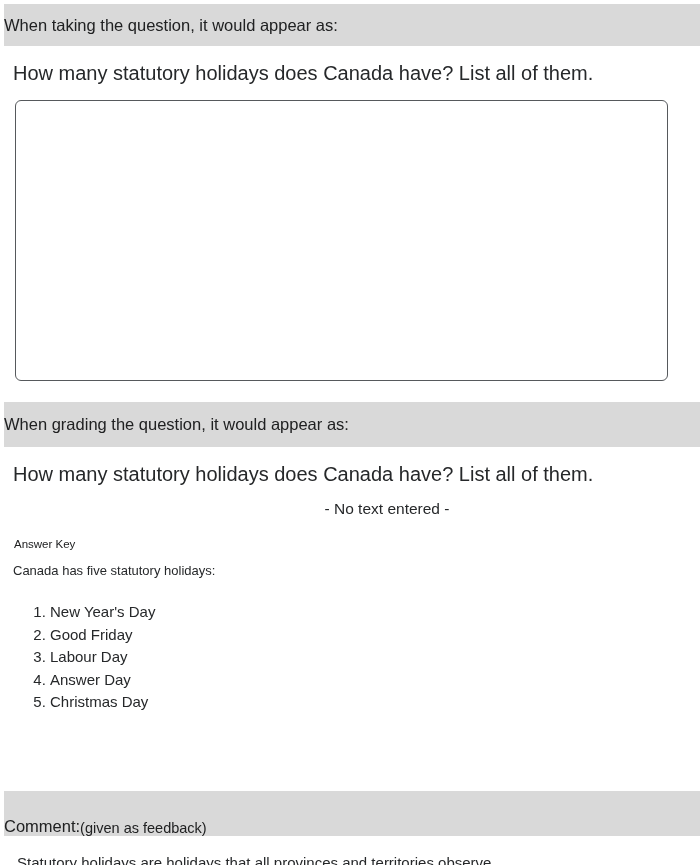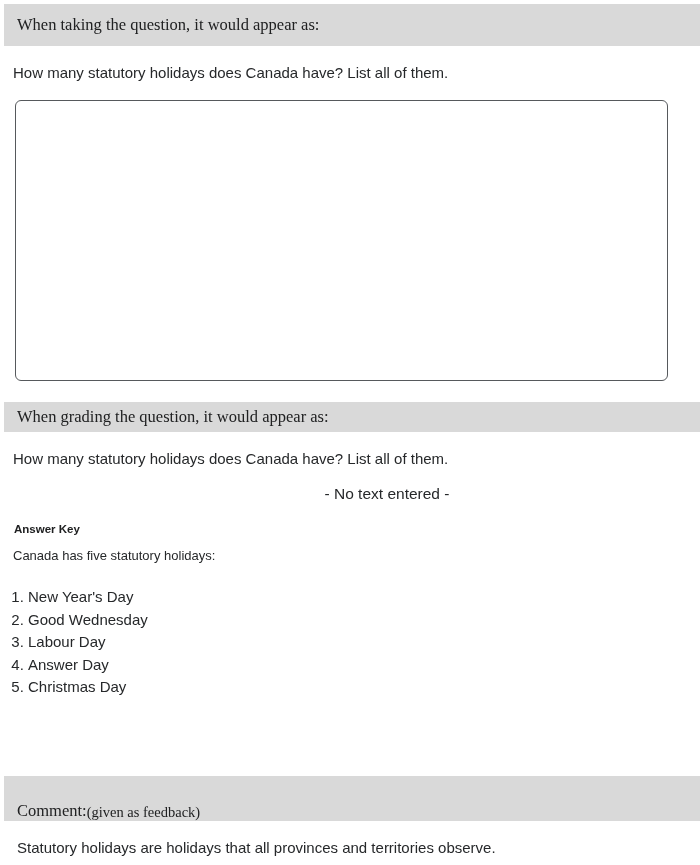--- a/index.html
+++ b/index.html
@@ -9,34 +9,32 @@
     background: #ffffff;
     font-family: "Liberation Sans", "DejaVu Sans", sans-serif;
     color: #202122;
     overflow: hidden;
   }
   .section-bar {
     margin-left: 4px;
     background: #d9d9d9;
     display: flex;
     align-items: center;
-    padding-left: 13px;
     font-size: 16.5px;
     color: #202122;
-    font-family: Liberation Serif, serif;
   }
   .bar-1 { margin-top: 4px; height: 42px; }
-  .bar-2 { margin-top: 21px; height: 30px; }
+  .bar-2 { margin-top: 21px; height: 45px; }
   .bar-3 { height: 45px; align-items: flex-end; }
   .bar-sub {
     font-size: 14.5px;
   }
   .question-text {
     margin: 17px 0 0 13px;
-    font-size: 15px;
+    font-size: 20px;
     line-height: 20px;
     color: #26282a;
   }
   .answer-box {
     display: block;
     margin: 17px 0 0 15px;
     width: 653px;
     height: 281px;
     border: 1px solid #56595c;
     border-radius: 6px;
@@ -52,31 +50,31 @@
     margin-top: 16px;
     width: 100%;
     padding-left: 74px;
     text-align: center;
     font-size: 15.5px;
     color: #26282a;
   }
   .answer-key-label {
     margin: 20px 0 0 14px;
     font-size: 11.5px;
-    font-weight: bold;
+    font-weight: normal;
     color: #202122;
   }
   .answer-key-intro {
     margin: 13px 0 0 13px;
     font-size: 13px;
     color: #26282a;
   }
   .answer-key-list {
     margin: 23px 0 0 0;
-    padding-left: 28px;
+    padding-left: 50px;
     font-size: 15px;
     line-height: 22.5px;
     color: #26282a;
   }
   .comment-section-spacer { height: 77px; }
   .comment-text {
     margin: 18px 0 0 17px;
     font-size: 15px;
     color: #26282a;
   }
@@ -99,21 +97,21 @@
 <p class="question-text">How many statutory holidays does Canada have? List all of them.</p>
 
 <div class="no-text-entered">- No text entered -</div>
 
 <div class="answer-key-label">Answer Key</div>
 
 <p class="answer-key-intro">Canada has five statutory holidays:</p>
 
 <ol class="answer-key-list">
   <li>New Year's Day</li>
-  <li>Good Wednesday</li>
+  <li>Good Friday</li>
   <li>Labour Day</li>
   <li>Answer Day</li>
   <li>Christmas Day</li>
 </ol>
 
 <div class="comment-section-spacer"></div>
 
 <div class="section-bar bar-3">
   <span>Comment:</span>
   <span class="bar-sub">(given as feedback)</span>

